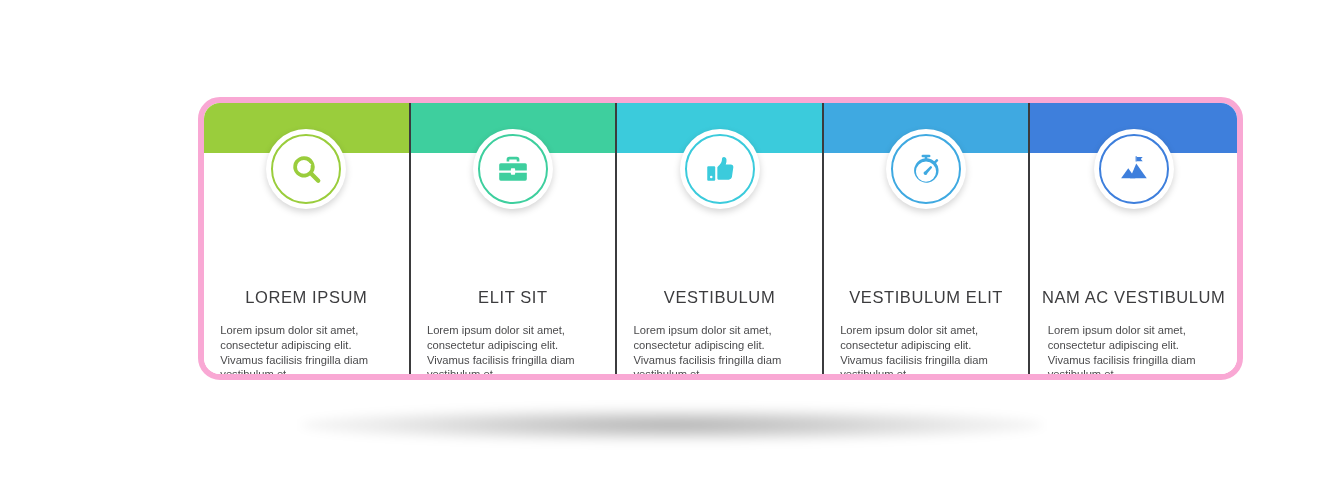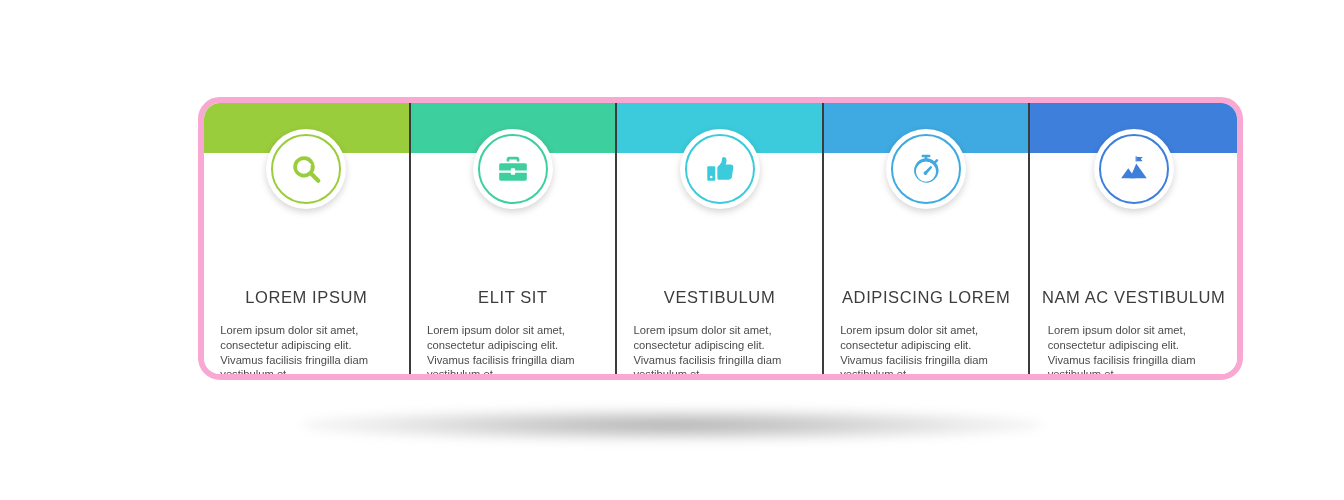--- a/index.html
+++ b/index.html
@@ -182,21 +182,21 @@
       <div class="panel-header" style="background: rgb(63, 169, 225);"></div>
       <div class="icon-badge">
         <div class="icon-ring" style="color: rgb(63, 169, 225);">
           <svg viewBox="0 0 64 64">
             <path fill="currentColor" d="M26 5h12a2.4 2.4 0 0 1 0 4.8h-3.6v3.4h-4.8V9.8H26A2.4 2.4 0 0 1 26 5z"></path>
             <path fill="currentColor" d="M47.6 17.2l3.2-3.2a2.4 2.4 0 0 1 3.4 3.4l-3.3 3.3a23 23 0 1 1-3.3-3.5zM32 17.8a19 19 0 1 0 0 38 19 19 0 0 0 0-38z"></path>
             <path fill="currentColor" d="M42.6 27.2a2.2 2.2 0 0 1 .3 3.1l-8.3 9.5a3.6 3.6 0 1 1-4.2-3.6l9.1-8.7a2.2 2.2 0 0 1 3.1-.3z"></path>
           </svg>
         </div>
       </div>
-      <div class="panel-title">ADIPISCING LOREM</div>
+      <div class="panel-title">VESTIBULUM ELIT</div>
       <div class="panel-body">Lorem ipsum dolor sit amet, consectetur adipiscing elit. Vivamus facilisis  fringilla diam vestibulum et.</div>
     </div>
 
     <div class="panel">
       <div class="panel-header" style="background: rgb(62, 127, 220);"></div>
       <div class="icon-badge">
         <div class="icon-ring" style="color: rgb(62, 127, 220);">
           <svg viewBox="0 0 64 64">
             <path fill="currentColor" d="M35 8h2.2v10H35z"></path>
             <path fill="currentColor" d="M37.2 9.2h11.2l-3.6 4.2 3.6 4.2H37.2z"></path>

